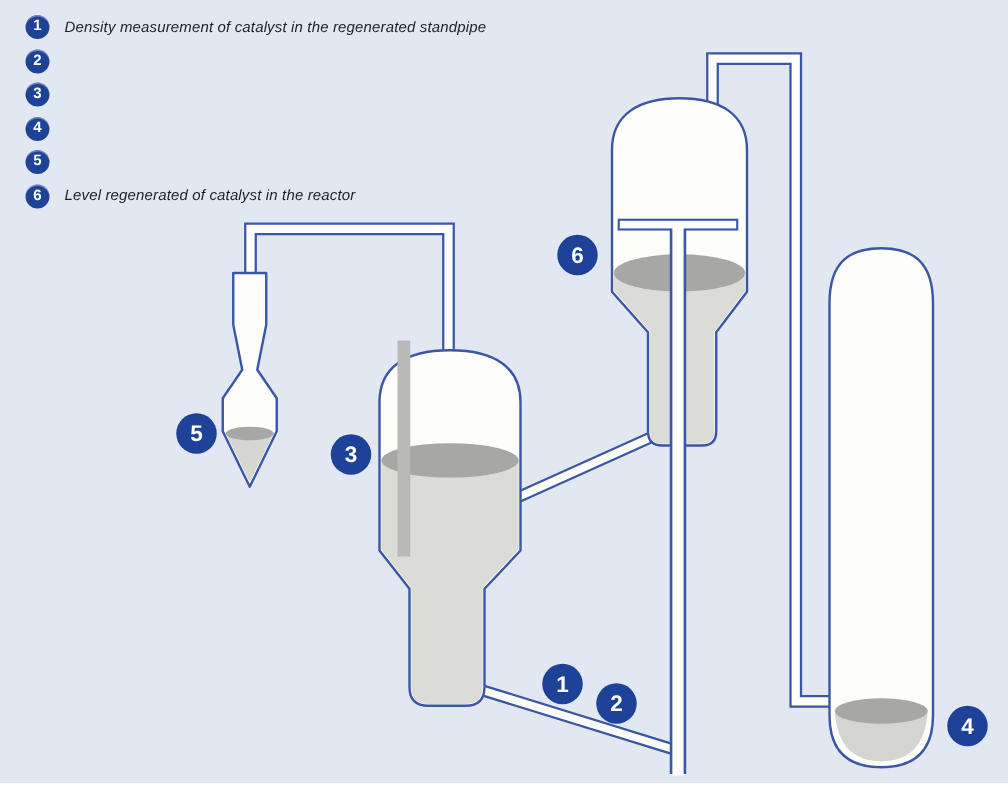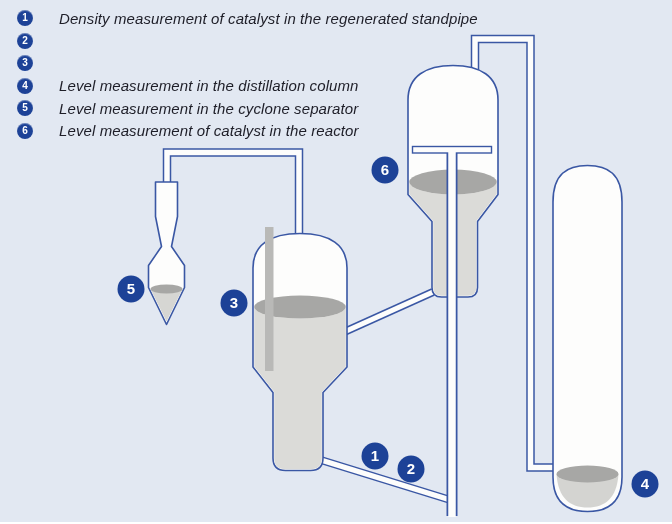--- a/index.html
+++ b/index.html
@@ -4,21 +4,21 @@
 <style>
   html,body{margin:0;padding:0;}
   body{width:672px;height:524px;overflow:hidden;font-family:"Liberation Sans",sans-serif;}
   .stage{position:relative;width:672px;height:524px;background:#e2e8f2;overflow:hidden;}
   .diagram-svg{position:absolute;left:0;top:0;}
   .legend{position:absolute;left:0;top:7px;display:flex;flex-direction:column;z-index:5;}
   .legend-row{display:flex;align-items:center;height:22.5px;padding-left:17px;}
   .legend-badge{flex:0 0 auto;width:16px;height:16px;border-radius:50%;background:#1d4297;
     color:#fff;font-size:10px;font-weight:bold;font-style:normal;line-height:16px;
     text-align:center;box-shadow:inset 0 1px 0 rgba(255,255,255,.35);}
-  .legend-label{margin-left:26px;font-style:italic;font-size:15px;color:#1e1e28;
+  .legend-label{margin-left:10px;font-style:italic;font-size:10px;color:#1e1e28;
     letter-spacing:0.1px;white-space:nowrap;}
   .bottom-strip{position:absolute;left:0;bottom:0;width:672px;height:2px;background:#ffffff;}
   .badge-num{font-family:"Liberation Sans",sans-serif;font-size:15px;font-weight:bold;fill:#ffffff;}
 </style>
 </head>
 <body>
 
 <div class="stage">
 
   <div class="legend">
@@ -27,29 +27,27 @@
       <span class="legend-label">Density measurement of catalyst in the regenerated standpipe</span>
     </div>
     <div class="legend-row">
       <span class="legend-badge">2</span>
     </div>
     <div class="legend-row">
       <span class="legend-badge">3</span>
     </div>
     <div class="legend-row">
       <span class="legend-badge">4</span>
-      <span class="legend-label">Level measurement in the distillation column</span>
     </div>
     <div class="legend-row">
       <span class="legend-badge">5</span>
-      <span class="legend-label">Level measurement in the cyclone separator</span>
     </div>
     <div class="legend-row">
       <span class="legend-badge">6</span>
-      <span class="legend-label">Level measurement of catalyst in the reactor</span>
+      <span class="legend-label">Level regenerated of catalyst in the reactor</span>
     </div>
   </div>
 
   <svg class="diagram-svg" width="672" height="524" viewBox="0 0 672 524">
 
     <g>
       <path d="M 167,192 L 167,152.5 L 299,152.5 L 299,242" fill="none" stroke="#3a57a4" stroke-width="8.5" stroke-linejoin="miter"></path>
       <path d="M 167,192 L 167,152.5 L 299,152.5 L 299,242" fill="none" stroke="#fdfdfc" stroke-width="5.5" stroke-linejoin="miter"></path>
     </g>
 

